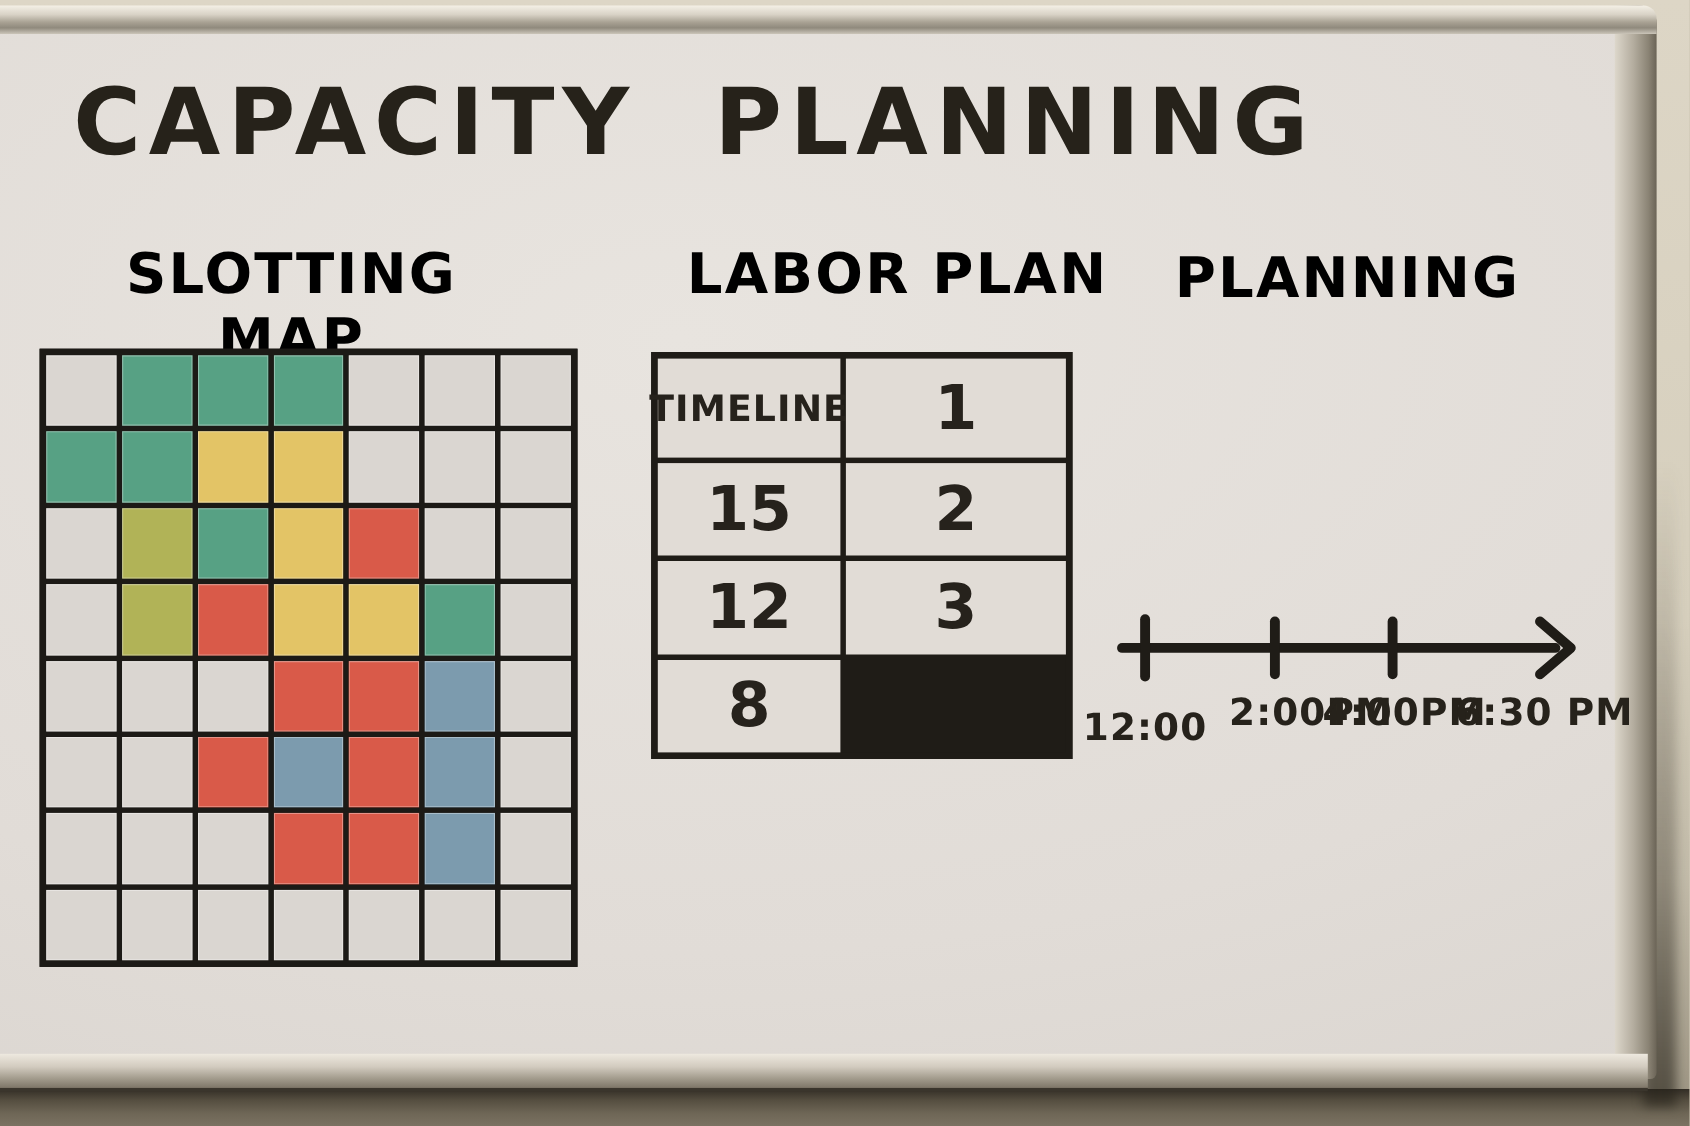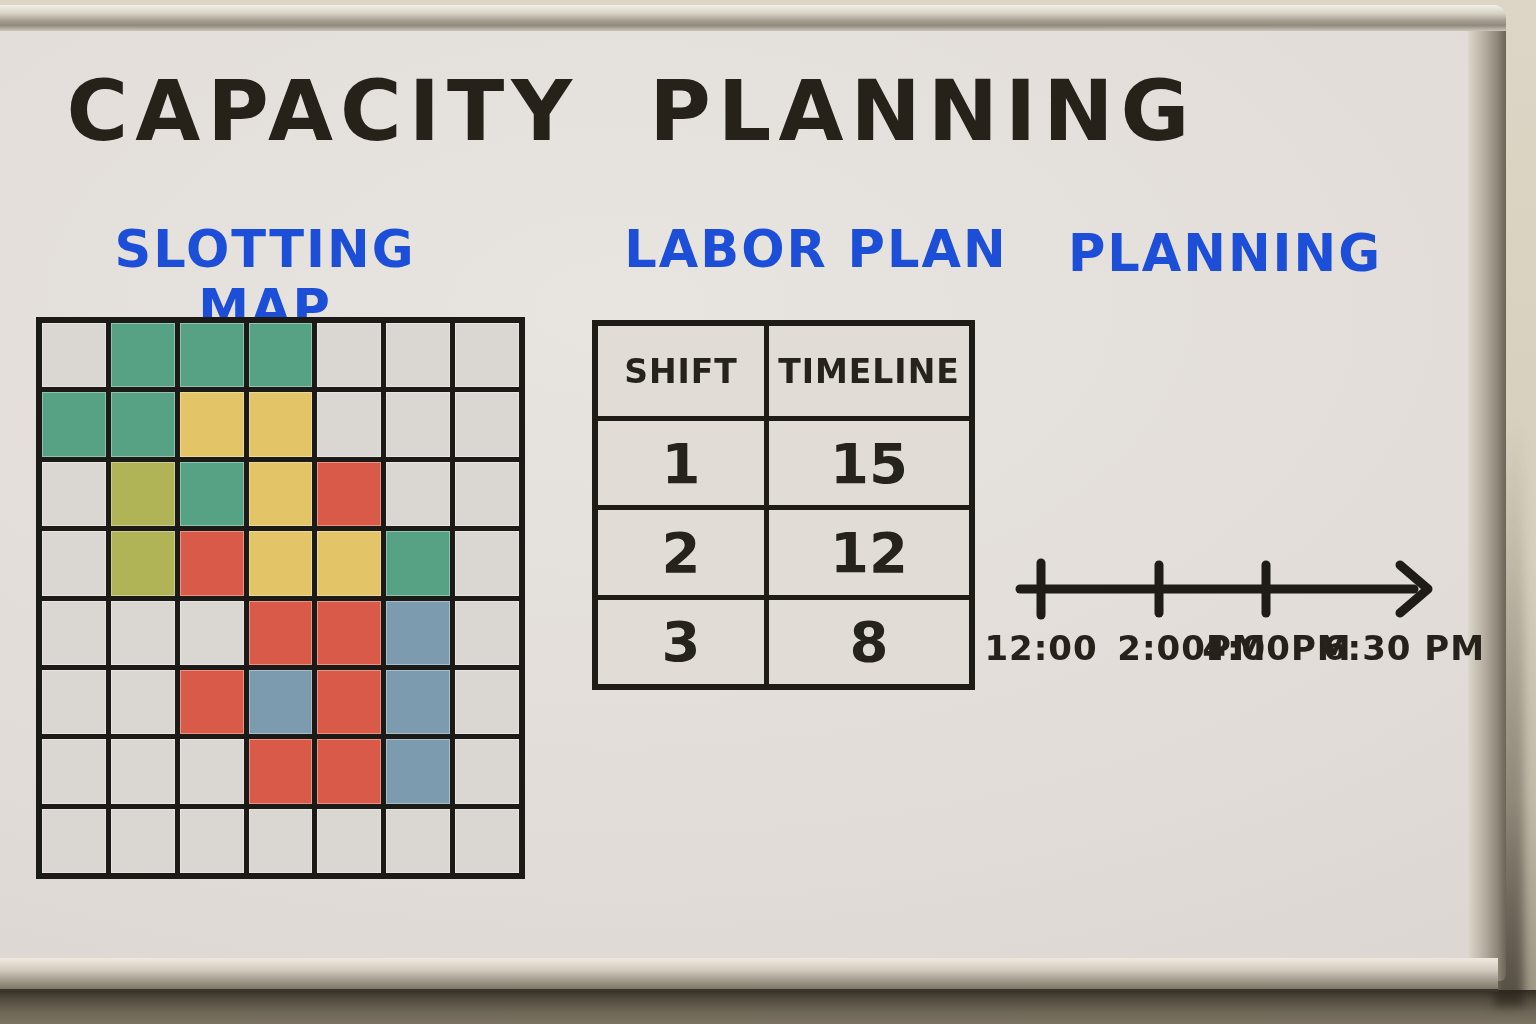--- a/index.html
+++ b/index.html
@@ -21,21 +21,21 @@
         background:linear-gradient(180deg,#f4f0e6 0%,#d8d2c6 32%,#a9a294 58%,#908a7d 78%,#ccc6ba 100%);}
   .frame-right{left:1468px;top:5px;width:38px;height:976px;border-radius:0 16px 6px 0;
         background:linear-gradient(90deg,#ddd7cb 0%,#b3ac9e 45%,#8b8475 80%,#6b6457 100%);}
   .frame-bottom{left:0;top:958px;width:1498px;height:34px;border-bottom:3px solid #3a352c;box-sizing:border-box;
         background:linear-gradient(180deg,#eee9df 0%,#d2cbbf 38%,#a39c8d 72%,#7e7668 100%);}
 
   
   .title{position:absolute;left:24px;top:62px;width:1215px;margin:0;text-align:center;
         font-size:84px;font-weight:700;letter-spacing:7px;word-spacing:34px;color:#26221a;}
   .heading{position:absolute;margin:0;font-size:51px;font-weight:700;letter-spacing:2px;
-        text-align:center;color:#1d4ed8;}
+        text-align:center;color:#000000;}
   .heading-slotting{left:40px;top:220px;width:450px;}
   .heading-labor{left:620px;top:220px;width:392px;}
   .heading-carrier{left:990px;top:222px;width:470px;line-height:1.25;}
   .heading-carrier .line2{font-size:46px;letter-spacing:1px;}
 
   
   .slot-grid{position:absolute;left:36px;top:317px;width:489px;height:562px;box-sizing:border-box;
         border:6px solid #1c1a16;display:grid;grid-template-columns:repeat(7,1fr);
         grid-template-rows:repeat(8,1fr);gap:5px;background:#1c1a16;}
   .slot-grid .cell{box-shadow:inset 0 0 0 1px rgba(255,255,255,.35);}
@@ -46,21 +46,21 @@
         grid-template-columns:166px 1fr;grid-template-rows:90px 1fr 1fr 1fr;gap:5px;}
   .labor-table .tcell{background:#e1dcd6;display:flex;align-items:center;justify-content:center;}
   .labor-table .th{font-size:33px;font-weight:700;letter-spacing:1px;}
   .labor-table .td{font-size:56px;font-weight:700;}
 
   
   .timeline{position:absolute;left:1006px;top:550px;width:444px;height:78px;}
   .timeline path{stroke:#1f1c17;stroke-width:9;fill:none;stroke-linecap:round;stroke-linejoin:round;}
   .tl-label{position:absolute;top:628px;transform:translateX(-50%);
         font-size:34px;font-weight:700;letter-spacing:1px;color:#26221b;white-space:nowrap;}
-  .tl-0{left:1041px;} .tl-1{left:1192px;text-align:right;} .tl-2{left:1277px;} .tl-3{left:1404px;}
+  .tl-0{left:1041px;margin-top:14px;} .tl-1{left:1192px;text-align:right;} .tl-2{left:1277px;} .tl-3{left:1404px;}
 </style>
 </head>
 <body>
 
 <div class="stage">
 
   <div class="wall"></div>
   <div class="wall-bottom"></div>
   <div class="board"></div>
   <div class="wall-right-shadow"></div>
@@ -131,21 +131,20 @@
       <div class="cell" style="background: rgb(218, 214, 209);"></div>
       <div class="cell" style="background: rgb(218, 214, 209);"></div>
       <div class="cell" style="background: rgb(218, 214, 209);"></div>
       <div class="cell" style="background: rgb(218, 214, 209);"></div>
       <div class="cell" style="background: rgb(218, 214, 209);"></div>
       <div class="cell" style="background: rgb(218, 214, 209);"></div>
       <div class="cell" style="background: rgb(218, 214, 209);"></div>
     </div>
 
   <div class="labor-table">
-    <div class="tcell th">SHIFT</div>
     <div class="tcell th">TIMELINE</div>
     <div class="tcell td">1</div>
     <div class="tcell td">15</div>
     <div class="tcell td">2</div>
     <div class="tcell td">12</div>
     <div class="tcell td">3</div>
     <div class="tcell td">8</div>
   </div>
 
   <svg class="timeline" viewBox="0 0 444 78">

